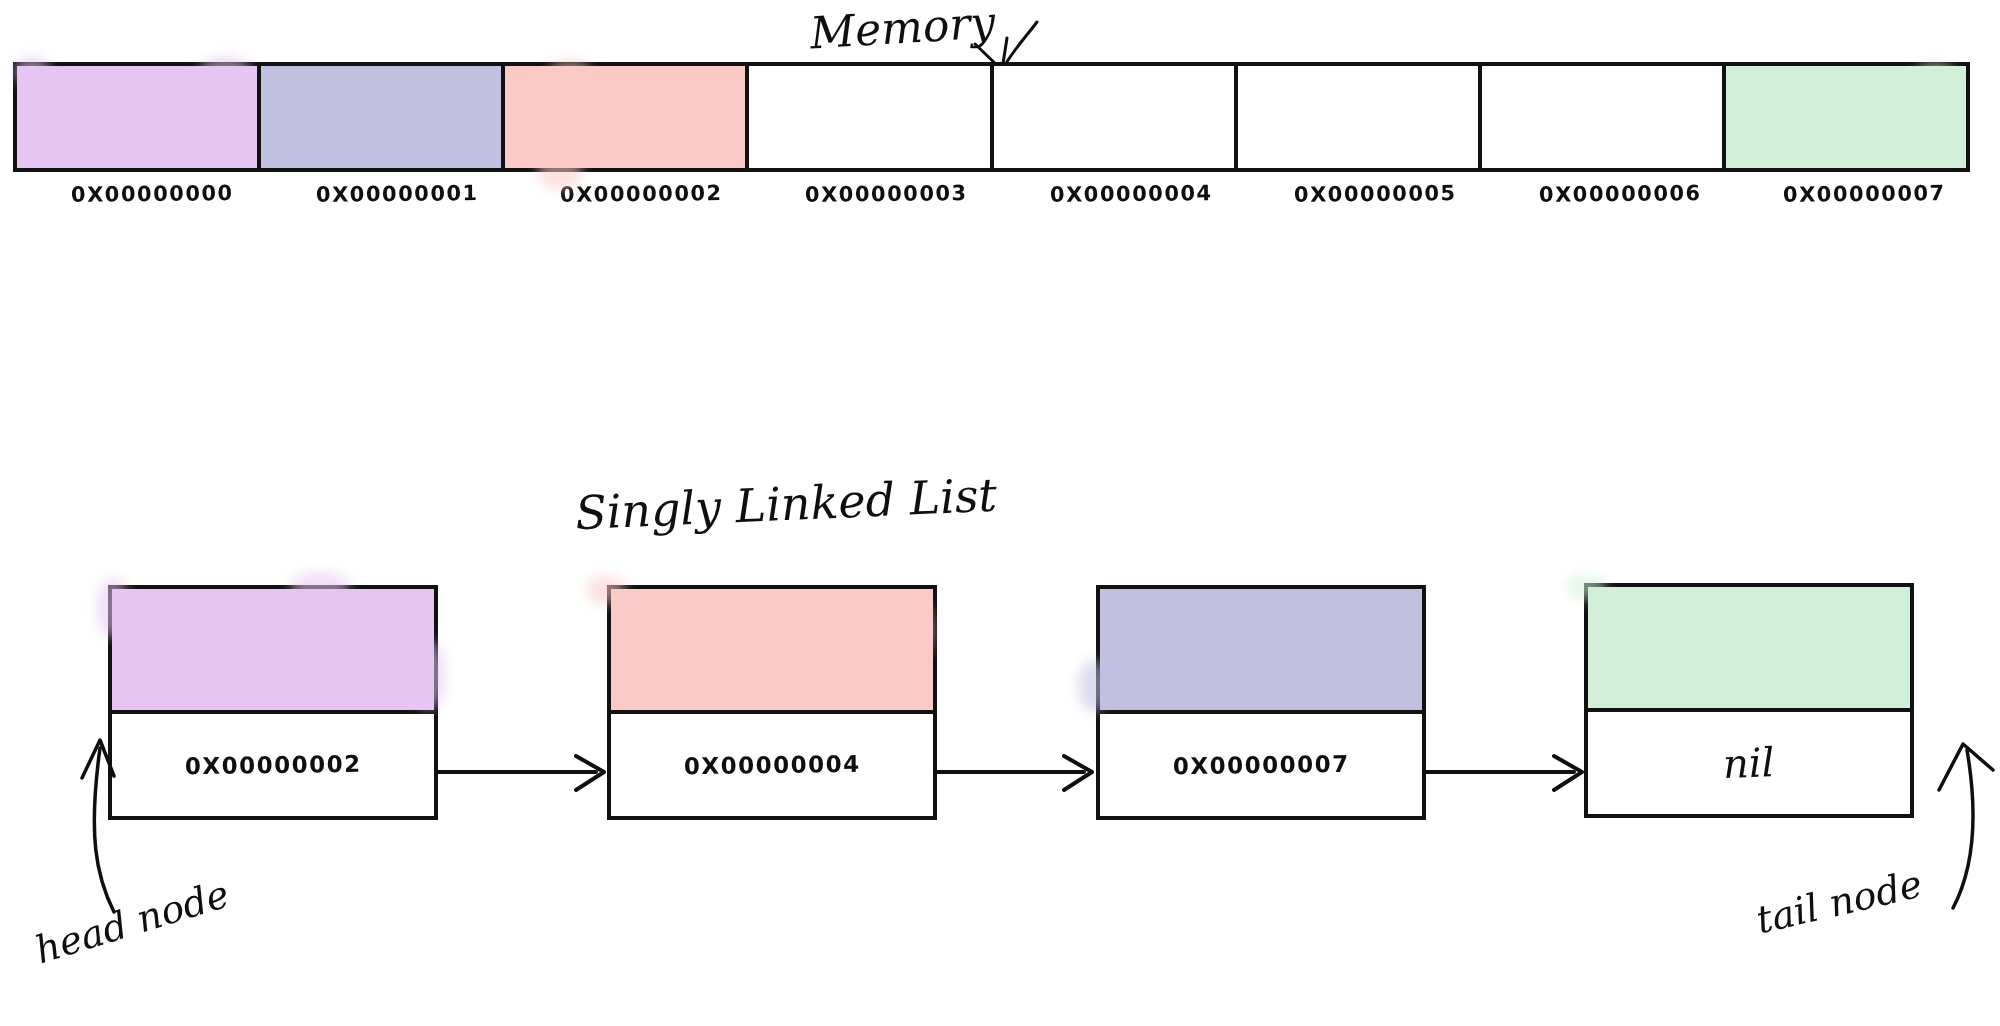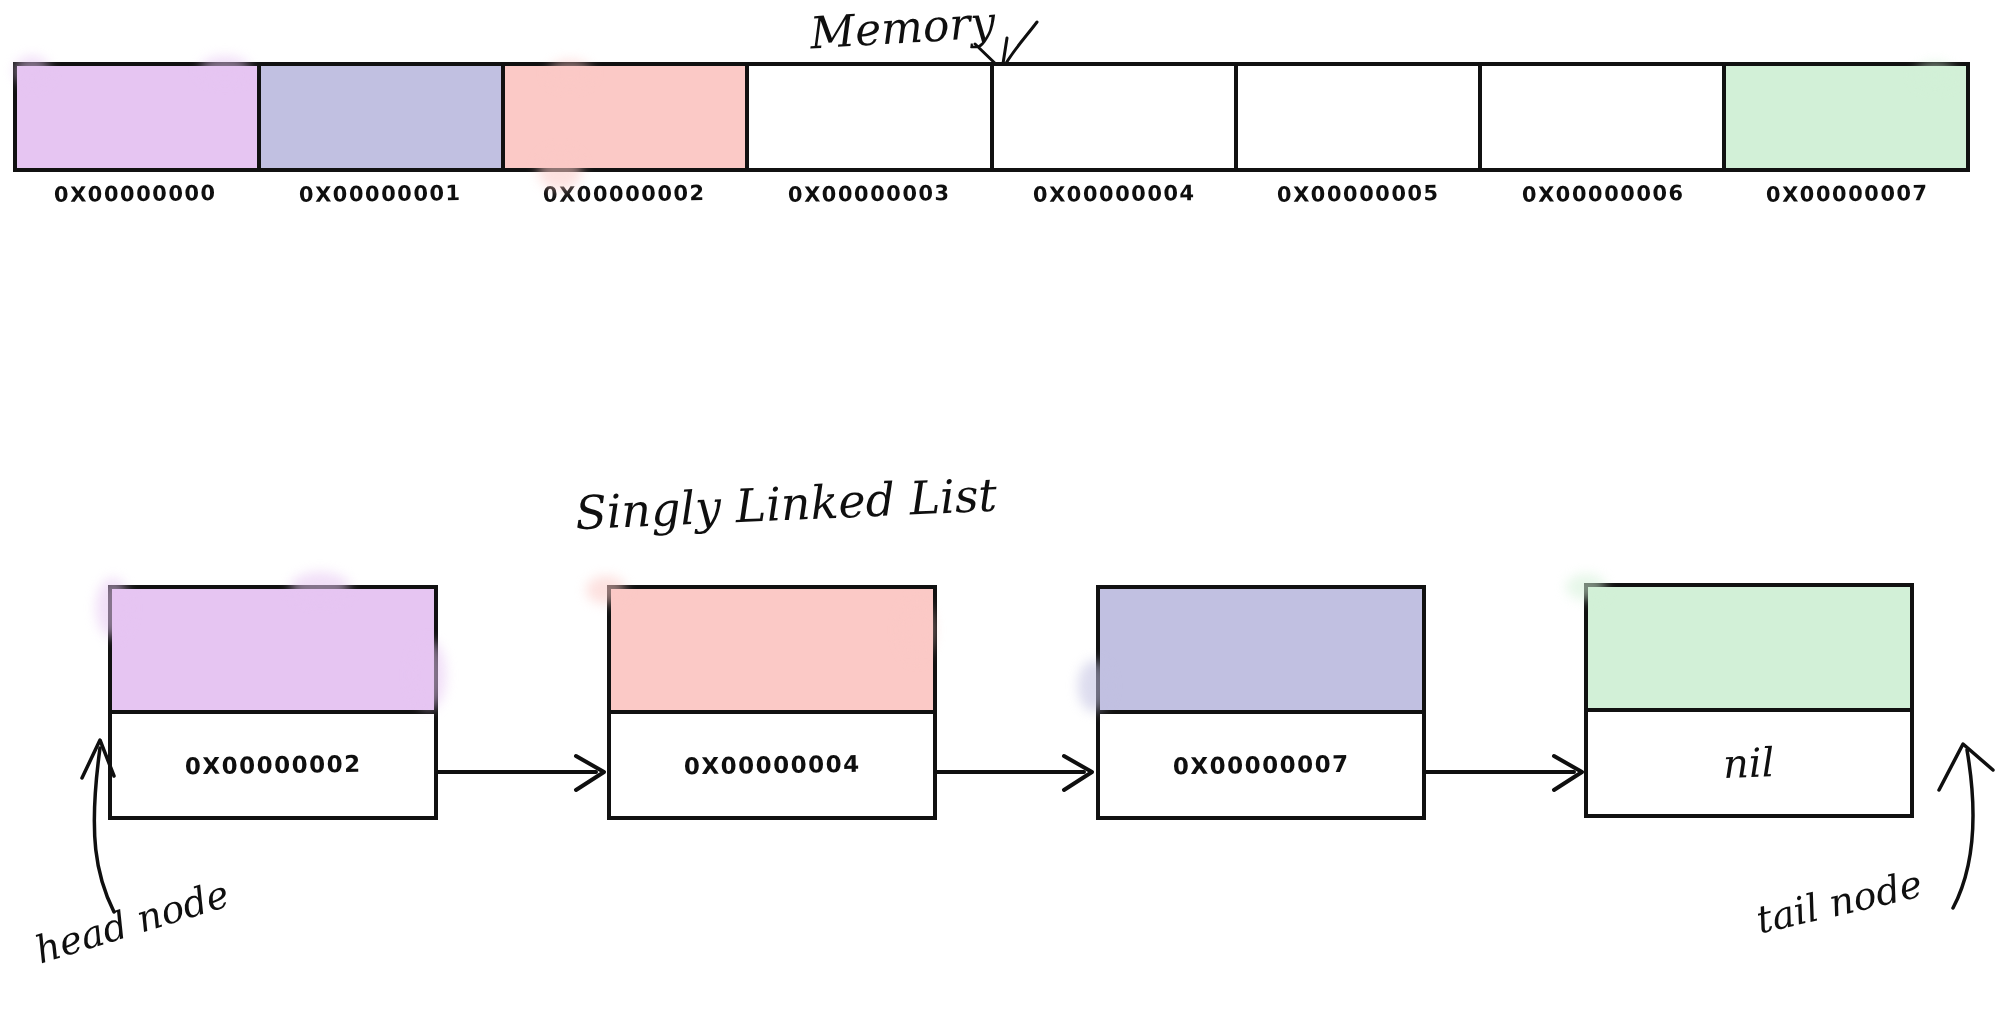--- a/index.html
+++ b/index.html
@@ -41,21 +41,21 @@
   .mem-cell{
     flex:1 1 0;
     border-right:4px solid #111;
     box-sizing:border-box;
     position:relative;
   }
   .mem-cell:last-child{border-right:none;}
 
   .mem-labels{
     position:absolute;
-    left:13px; top:182px;
+    left:30px; top:182px;
     width:1957px; height:34px;
   }
   .mem-label{
     position:absolute;
     top:0;
     font-size:21px;
     text-align:center;
     transform:rotate(-0.6deg);
   }
 

